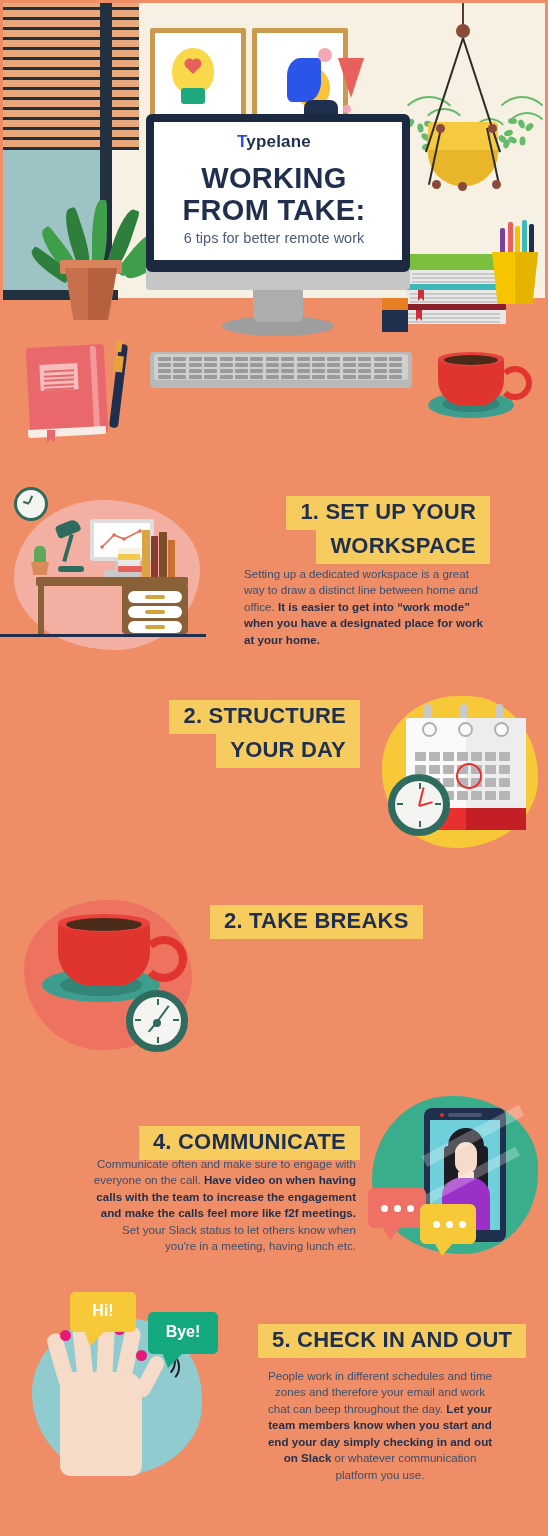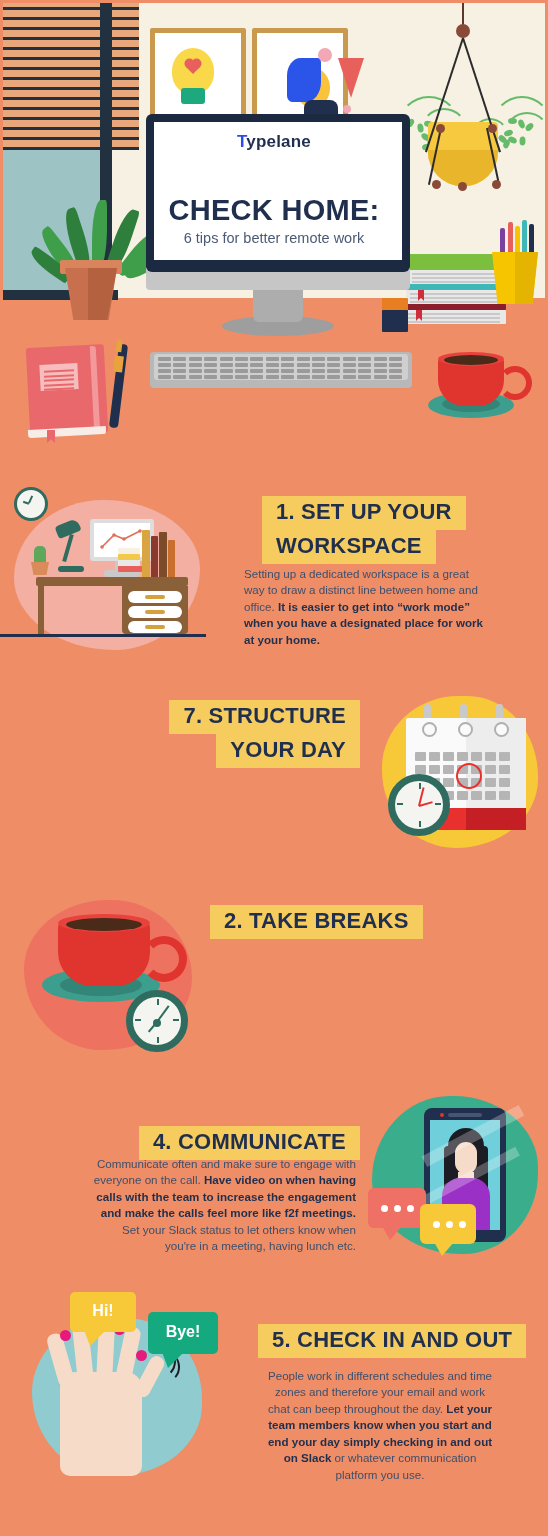--- a/index.html
+++ b/index.html
@@ -353,22 +353,22 @@
     <div class="cup-pen-sh"></div>
 
     <div class="mon-base"></div>
     <div class="mon-neck"></div>
     <div class="mon-chin"></div>
     <div class="mon-body"></div>
     <div class="mon-screen"></div>
 
     <div class="logo"><span class="tblue">T</span><span>ypelane</span></div>
     <div class="title">
-      <br>
-      <span>CHECK HOME:</span>
+      <span>WORKING</span><br>
+      <span>FROM TAKE:</span>
     </div>
     <div class="subtitle">6 tips for better remote work</div>
 
     <div class="kb"></div>
     <div class="kb-top"></div>
     <div id="keys">
         <div class="key" style="left: 158px; top: 357px; width: 13px; height: 4.4px;"></div>
         <div class="key" style="left: 173.4px; top: 357px; width: 13px; height: 4.4px;"></div>
         <div class="key" style="left: 188.8px; top: 357px; width: 13px; height: 4.4px;"></div>
         <div class="key" style="left: 204.2px; top: 357px; width: 13px; height: 4.4px;"></div>
@@ -498,21 +498,21 @@
   <div class="s1-desk-draw"></div>
   <div id="s1drawers">
       <div class="s1-drawer" style="left: 128px; top: 591px; width: 54px; height: 12px;"></div>
       <div class="s1-handle" style="left: 145px; top: 595px; width: 20px; height: 4px;"></div>
       <div class="s1-drawer" style="left: 128px; top: 606px; width: 54px; height: 12px;"></div>
       <div class="s1-handle" style="left: 145px; top: 610px; width: 20px; height: 4px;"></div>
       <div class="s1-drawer" style="left: 128px; top: 621px; width: 54px; height: 12px;"></div>
       <div class="s1-handle" style="left: 145px; top: 625px; width: 20px; height: 4px;"></div>
     </div>
 
-  <div class="head-wrap" style="left:262px;top:496px;width:240px;text-align:left;">
+  <div class="head-wrap" style="left:250px;top:496px;width:240px;text-align:right;">
     <span class="hl head">1. SET UP YOUR</span><br>
     <span class="hl head">WORKSPACE</span>
   </div>
   <div class="body-txt" id="body1" style="left:244px;top:566px;width:248px;text-align:left;"><span>Setting up a dedicated workspace is a great way to draw a distinct line between home and office. </span><b>It is easier to get into “work mode” when you have a designated place for work at your home.</b></div>
 
   <div class="blob s2-blob"></div>
   <div id="s2rings">
       <div class="s2-ring" style="left: 424px; top: 704px;"></div>
       <div class="s2-ring" style="left: 460px; top: 704px;"></div>
       <div class="s2-ring" style="left: 496px; top: 704px;"></div>
@@ -560,21 +560,21 @@
   <div class="s2-clk">
     <div class="s2-hand" style="left:23px;top:6px;width:2px;height:19px;transform:rotate(14deg);"></div>
     <div class="s2-hand" style="left:23px;top:11px;width:2px;height:14px;transform:rotate(74deg);"></div>
     <div class="s2-tick" style="left:23.5px;top:2px;width:2px;height:6px;"></div>
     <div class="s2-tick" style="left:23.5px;top:40px;width:2px;height:6px;"></div>
     <div class="s2-tick" style="left:2px;top:22px;width:6px;height:2px;"></div>
     <div class="s2-tick" style="left:40px;top:22px;width:6px;height:2px;"></div>
   </div>
 
   <div class="head-wrap" style="left:60px;top:700px;width:300px;text-align:right;">
-    <span class="hl head">7. STRUCTURE</span><br>
+    <span class="hl head">2. STRUCTURE</span><br>
     <span class="hl head">YOUR DAY</span>
   </div>
 
   <div class="blob s3-blob"></div>
   <div class="s3-sauc"></div>
   <div class="s3-sauc-in"></div>
   <div class="s3-hand"></div>
   <div class="s3-cup"></div>
   <div class="s3-cup-top"></div>
   <div class="s3-cof"></div>

